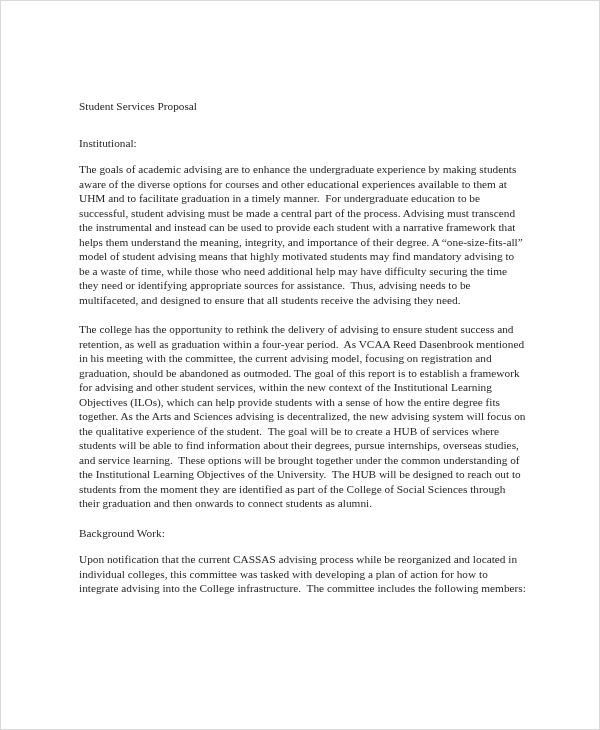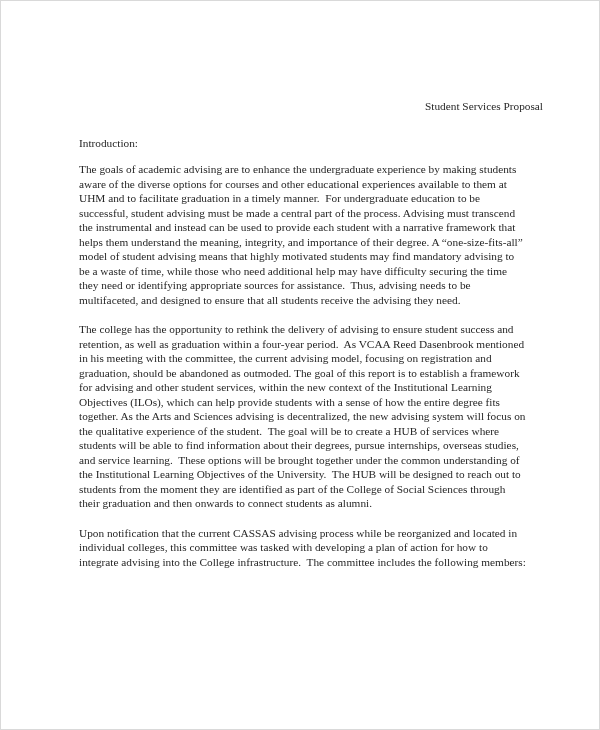--- a/index.html
+++ b/index.html
@@ -21,21 +21,20 @@
   .doc-text {
     width: 464px;
     color: #262626;
     font-family: "Liberation Serif", "DejaVu Serif", serif;
     font-size: 11.3px;
     line-height: 14.5px;
     -webkit-font-smoothing: antialiased;
   }
   .doc-header {
     margin: 0 0 22px 0;
-    text-align: right;
   }
   .doc-title-line {
     white-space: pre-wrap;
   }
   .section-label {
     margin: 0 0 12px 0;
   }
   p.para {
     margin: 0 16px 15px 0;
     white-space: pre-wrap;
@@ -44,23 +43,24 @@
 </head>
 <body>
 
 <div class="page">
   <div class="doc-text">
 
     <div class="doc-header">
       <div class="doc-title-line">Student Services Proposal</div>
     </div>
 
-    <div class="section-label">Introduction:</div>
+    <div class="section-label">Institutional:</div>
 
     <p class="para">The goals of academic advising are to enhance the undergraduate experience by making students aware of the diverse options for courses and other educational experiences available to them at UHM and to facilitate graduation in a timely manner.  For undergraduate education to be successful, student advising must be made a central part of the process. Advising must transcend the instrumental and instead can be used to provide each student with a narrative framework that helps them understand the meaning, integrity, and importance of their degree. A “one-size-fits-all” model of student advising means that highly motivated students may find mandatory advising to be a waste of time, while those who need additional help may have difficulty securing the time they need or identifying appropriate sources for assistance.  Thus, advising needs to be multifaceted, and designed to ensure that all students receive the advising they need.</p>
 
     <p class="para">The college has the opportunity to rethink the delivery of advising to ensure student success and retention, as well as graduation within a four-year period.  As VCAA Reed Dasenbrook mentioned in his meeting with the committee, the current advising model, focusing on registration and graduation, should be abandoned as outmoded. The goal of this report is to establish a framework for advising and other student services, within the new context of the Institutional Learning Objectives (ILOs), which can help provide students with a sense of how the entire degree fits together. As the Arts and Sciences advising is decentralized, the new advising system will focus on the qualitative experience of the student.  The goal will be to create a HUB of services where students will be able to find information about their degrees, pursue internships, overseas studies, and service learning.  These options will be brought together under the common understanding of the Institutional Learning Objectives of the University.  The HUB will be designed to reach out to students from the moment they are identified as part of the College of Social Sciences through their graduation and then onwards to connect students as alumni.</p>
 
+    <div class="section-label">Background Work:</div>
 
     <p class="para">Upon notification that the current CASSAS advising process while be reorganized and located in individual colleges, this committee was tasked with developing a plan of action for how to integrate advising into the College infrastructure.  The committee includes the following members:</p>
 
   </div>
 </div>
 
 </body></html>

